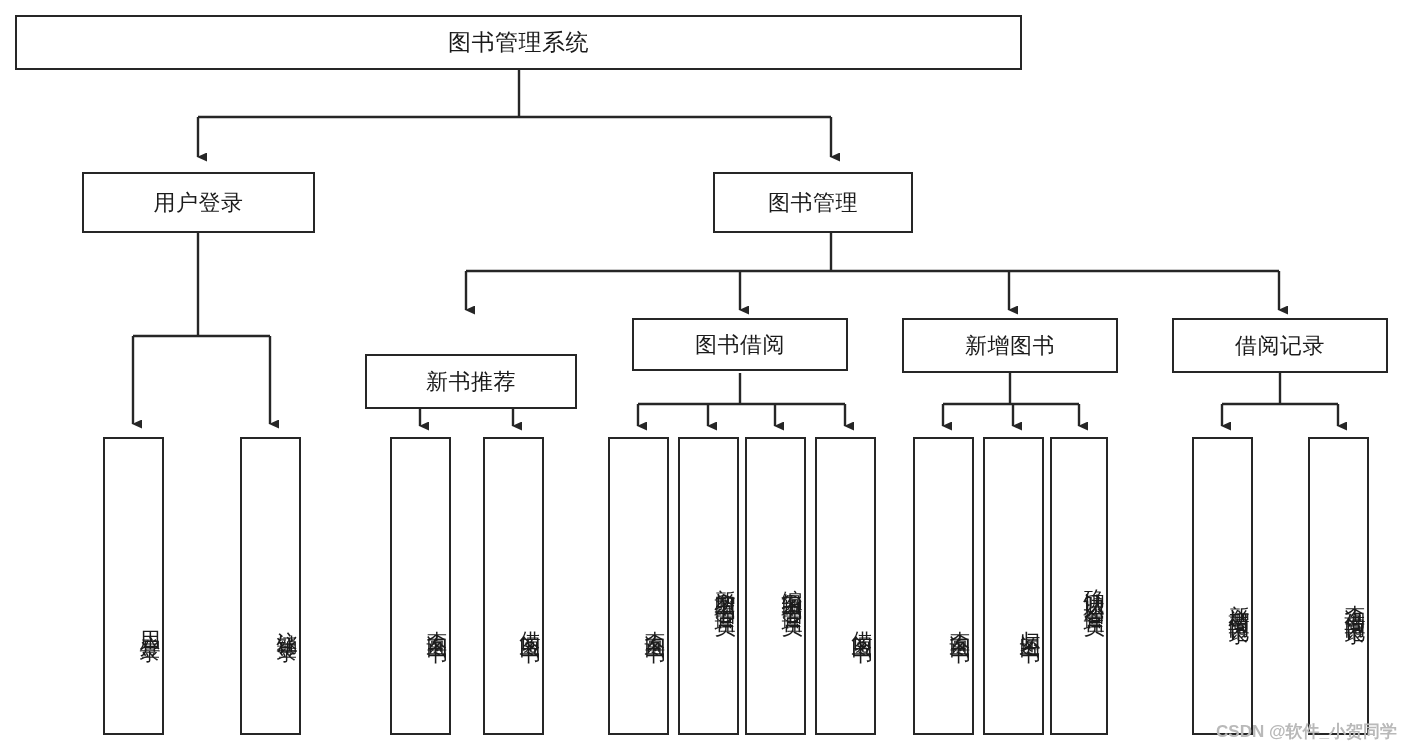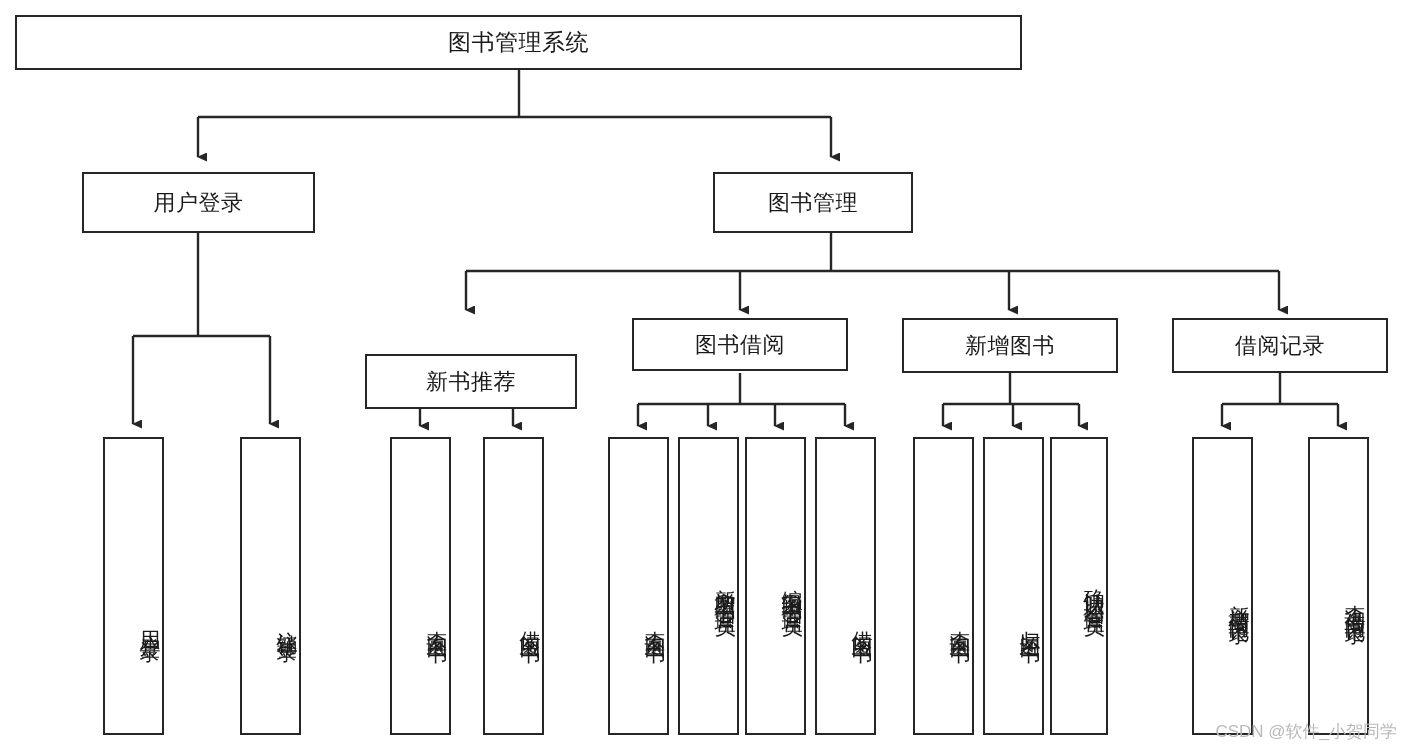--- a/index.html
+++ b/index.html
@@ -55,20 +55,21 @@
   }
   .watermark {
     position: absolute;
     right: 8px;
     bottom: 4px;
     font-size: 17px;
     color: #b9b9b9;
     white-space: nowrap;
     pointer-events: none;
     user-select: none;
+    font-weight: bold;
   }
 </style>
 </head>
 <body>
 
 <div id="diagram-root">
 
   <svg id="diagram-svg" viewBox="0 0 1405 747" xmlns="http://www.w3.org/2000/svg">
     <defs>
       <marker id="arrowhead" markerWidth="9" markerHeight="10" refX="4.5" refY="9" orient="auto" markerUnits="userSpaceOnUse">

